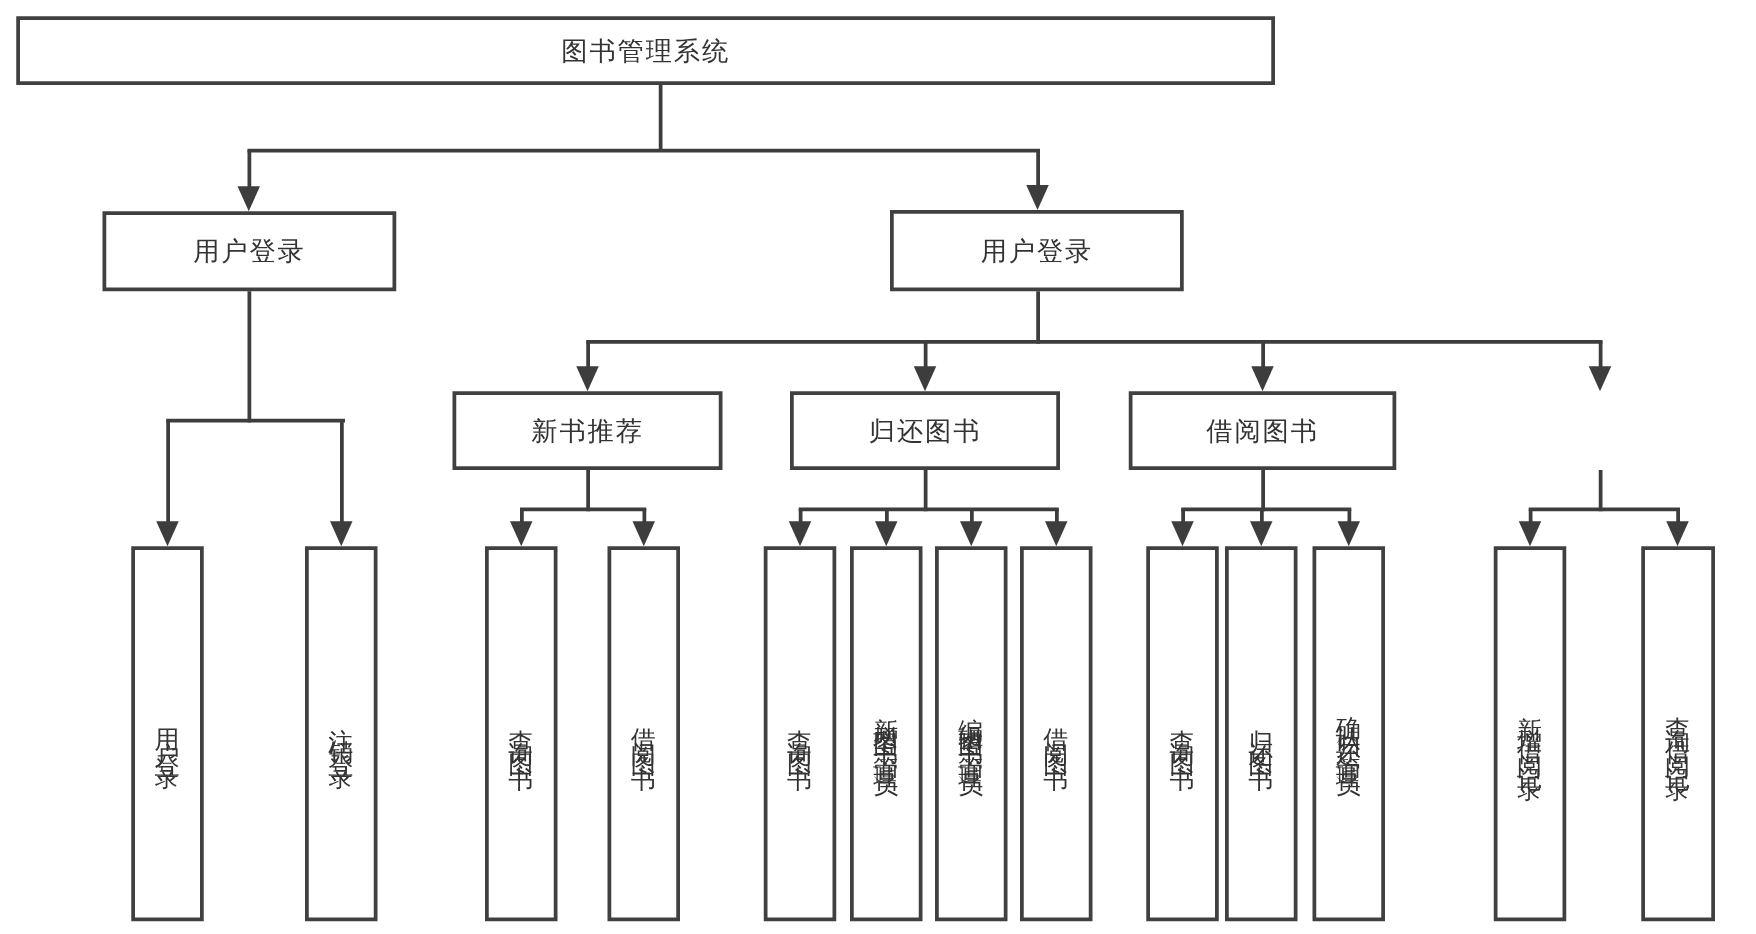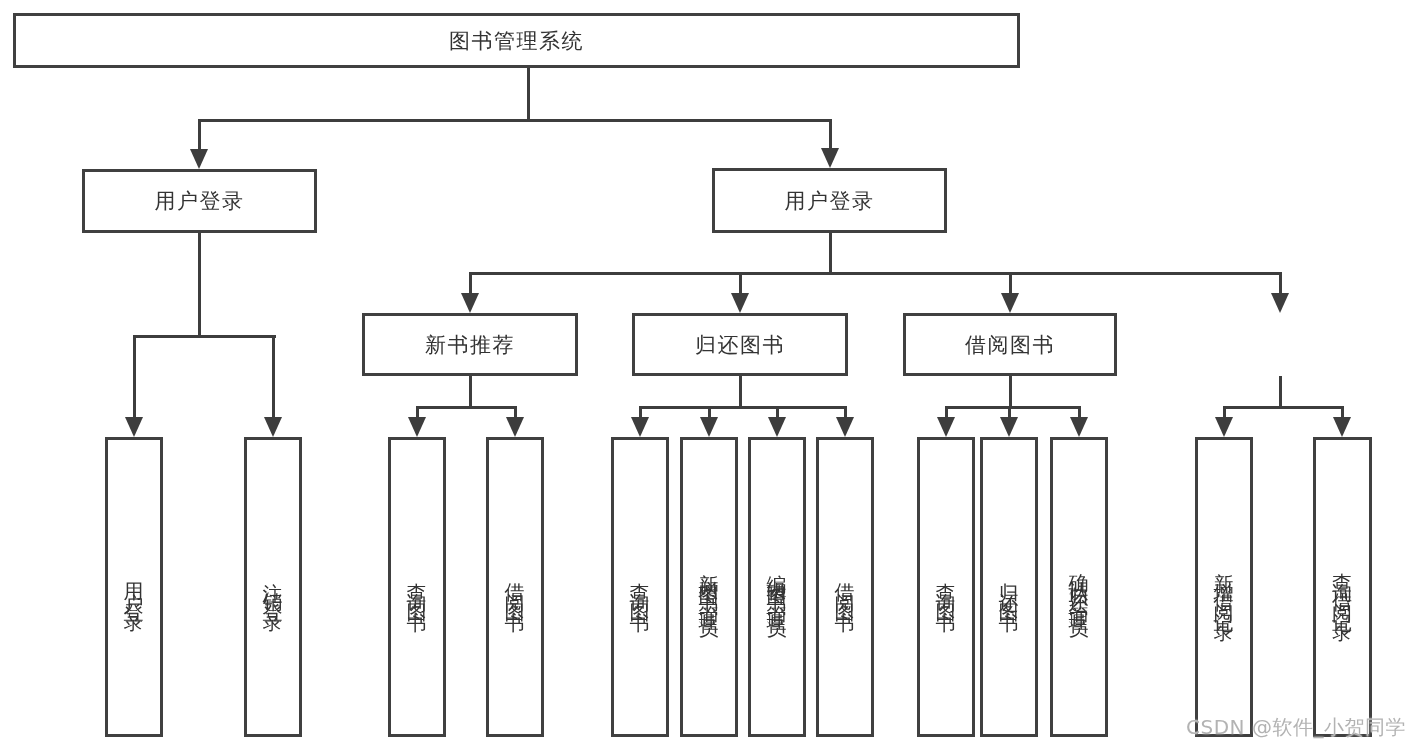--- a/index.html
+++ b/index.html
@@ -184,15 +184,14 @@
     <span class="vlabel tight">确认归还（管理员）</span>
   </div>
 
   <div class="box" style="left:1195px; top:437px; width:58px; height:300px;">
     <span class="vlabel">新增借阅记录</span>
   </div>
   <div class="box" style="left:1313px; top:437px; width:59px; height:300px;">
     <span class="vlabel">查询借阅记录</span>
   </div>
 
-  <div class="watermark">CSDN @软件_小贺同学</div>
 
 </div>
 
 </body></html>

